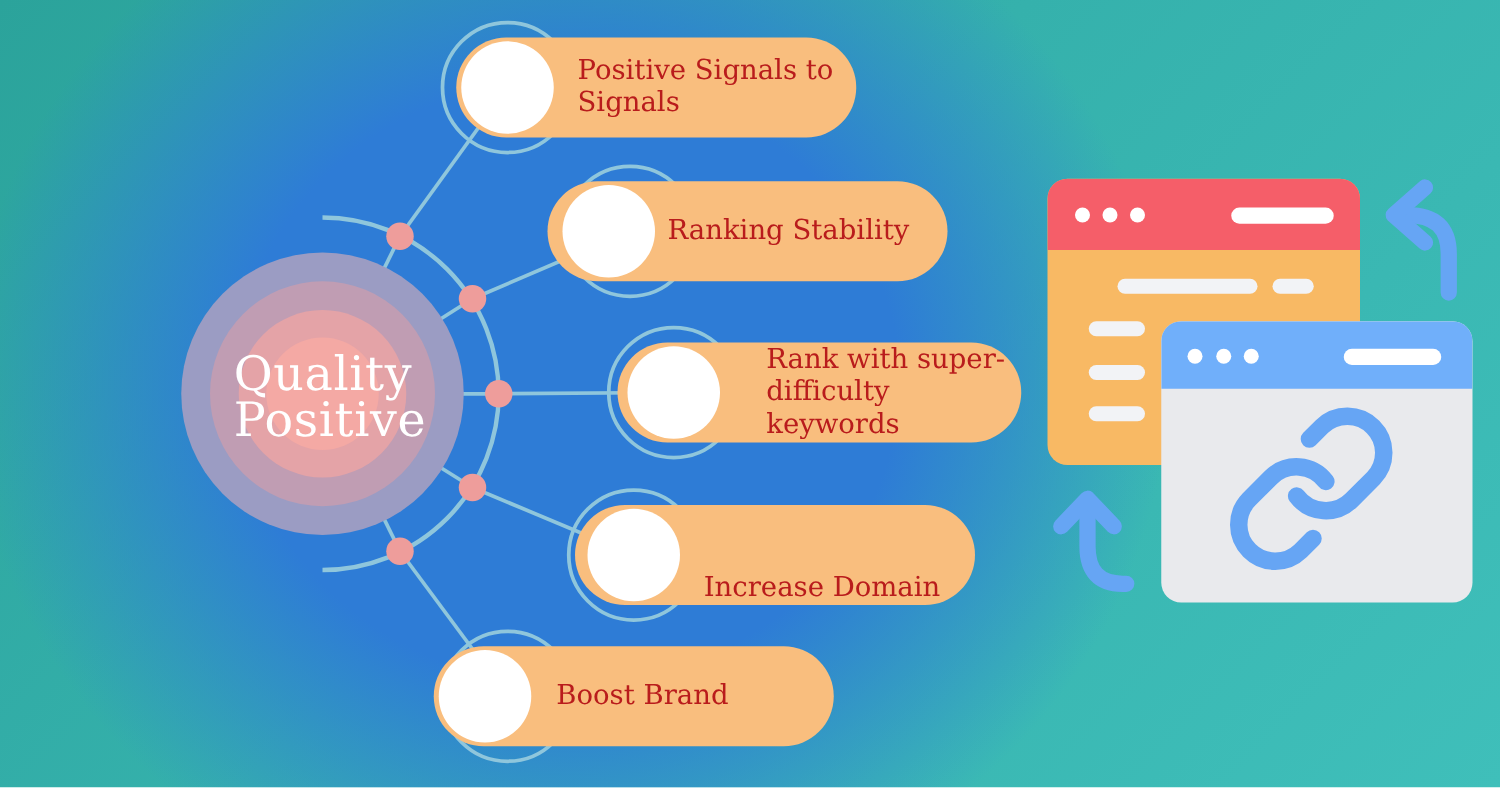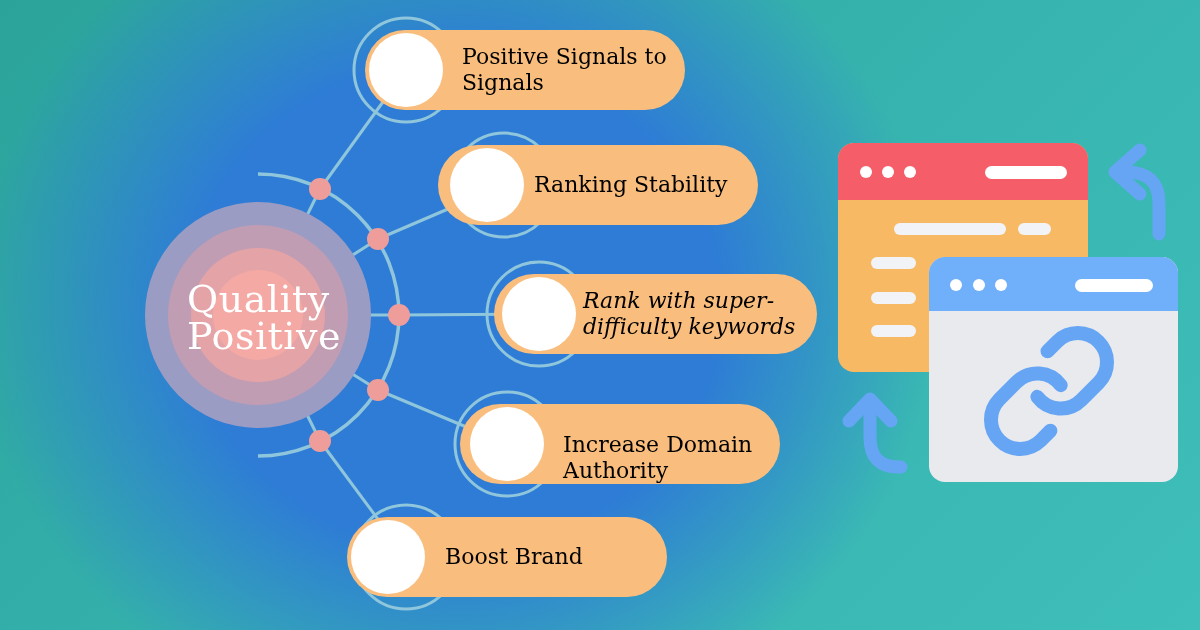--- a/index.html
+++ b/index.html
@@ -24,24 +24,24 @@
   }
   
   .pill{
     position:absolute;height:80px;background:#F9BE7E;border-radius:42px;
     z-index:3;display:flex;flex-direction:column;justify-content:center;
   }
   .pill .disc{
     position:absolute;top:3px;width:74px;height:74px;border-radius:50%;
     background:#FFFFFF;
   }
-  .pill .txt{color:#000000;font-size:22px;line-height:26px;}
+  .pill .txt{color:#b91c1c;font-size:22px;line-height:26px;}
   .p1{left:365px;top:30px;width:320px;}   .p1 .disc{left:4px;}  .p1 .txt{margin-left:97px;}
   .p2{left:438px;top:145px;width:320px;}  .p2 .disc{left:12px;} .p2 .txt{margin-left:96px;}
-  .p3{left:494px;top:274px;width:323px;}  .p3 .disc{left:8px;}  .p3 .txt{margin-left:89px;font-style:italic;}
+  .p3{left:494px;top:274px;width:323px;}  .p3 .disc{left:8px;}  .p3 .txt{margin-left:119px;}
   .p4{left:460px;top:404px;width:320px;justify-content:flex-end;}  .p4 .disc{left:10px;} .p4 .txt{margin-left:103px;}
   .p5{left:347px;top:517px;width:320px;}  .p5 .disc{left:4px;}  .p5 .txt{margin-left:98px;}
   
   .window{position:absolute;border-radius:16px;overflow:hidden;}
   .win-back{left:838px;top:143px;width:250px;height:229px;background:#F8B964;z-index:5;}
   .win-front{left:929px;top:257px;width:249px;height:225px;background:#E9EAED;z-index:6;}
   .win-header{position:absolute;left:0;top:0;width:100%;}
   .win-back .win-header{height:57px;background:#F55E69;}
   .win-front .win-header{height:54px;background:#70AFFA;}
   .wdot{position:absolute;width:12px;height:12px;border-radius:50%;background:#FFFFFF;}
@@ -120,21 +120,20 @@
     <span class="disc"></span>
     <div class="txt">
       <div>Rank with super-</div>
       <div>difficulty keywords</div>
     </div>
   </div>
   <div class="pill p4">
     <span class="disc"></span>
     <div class="txt">
       <div>Increase Domain</div>
-      <div>Authority</div>
     </div>
   </div>
   <div class="pill p5">
     <span class="disc"></span>
     <div class="txt">
       <div>Boost Brand</div>
     </div>
   </div>
 
   <div class="window win-back">

